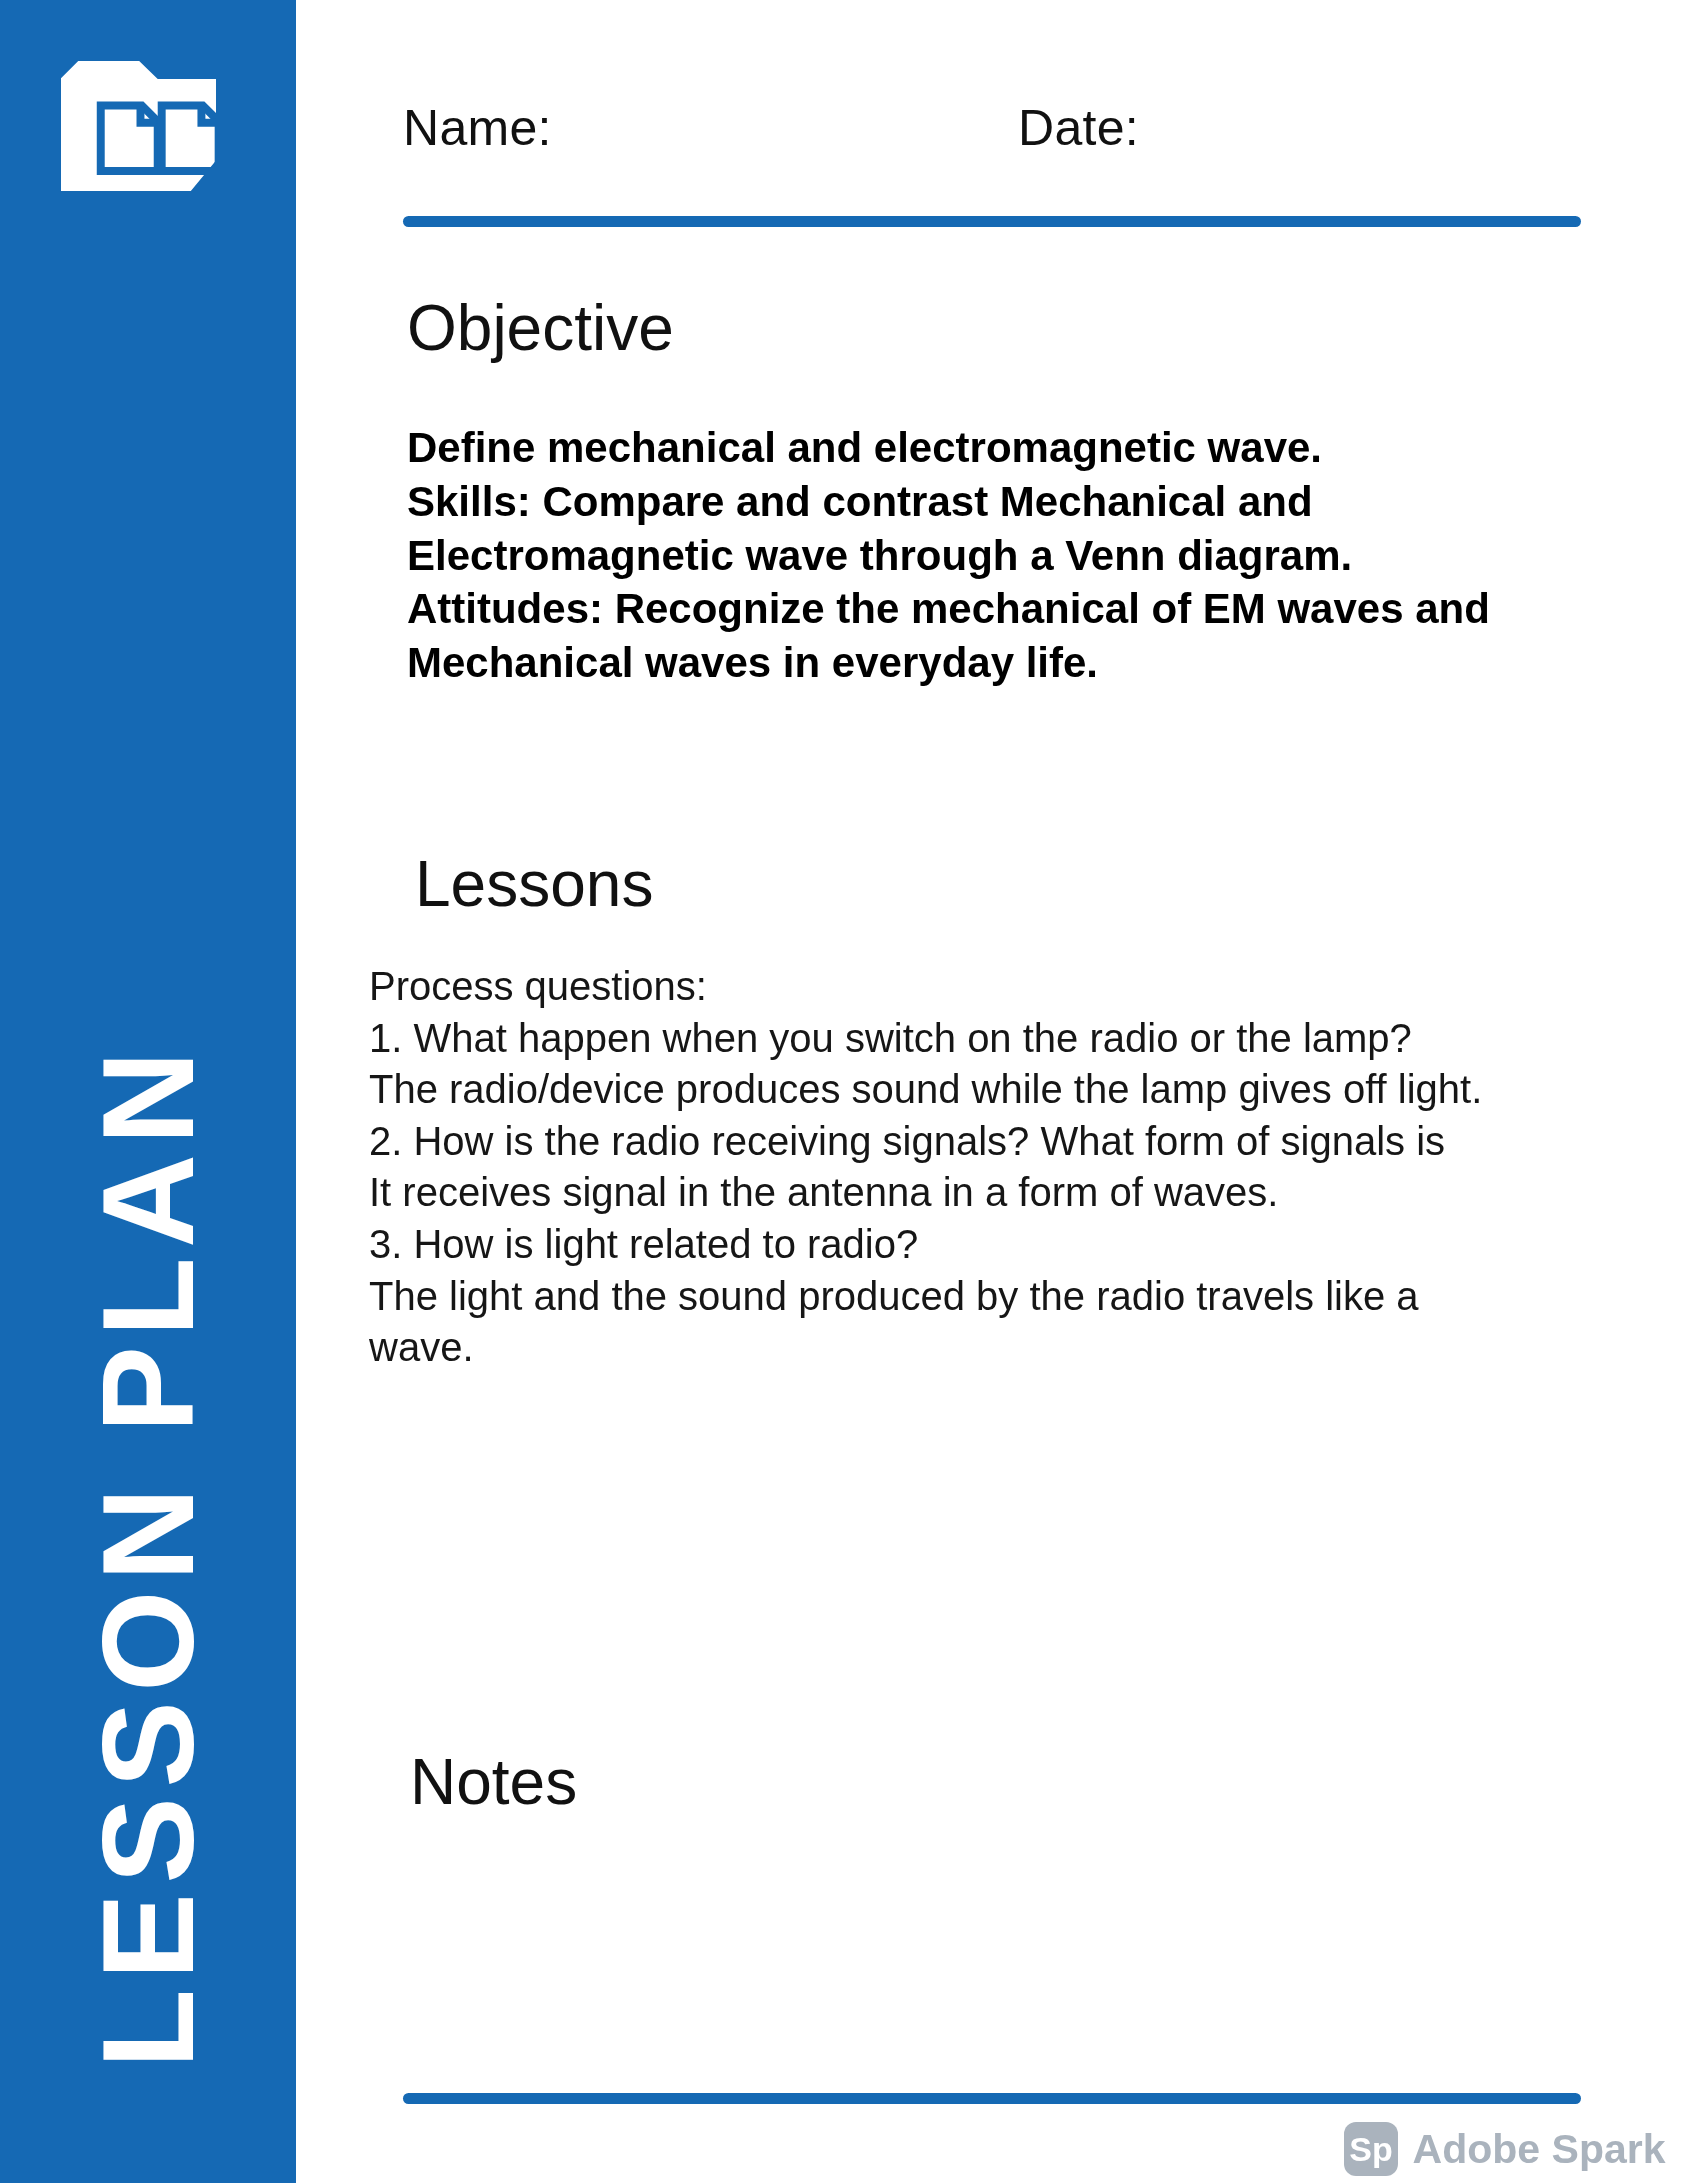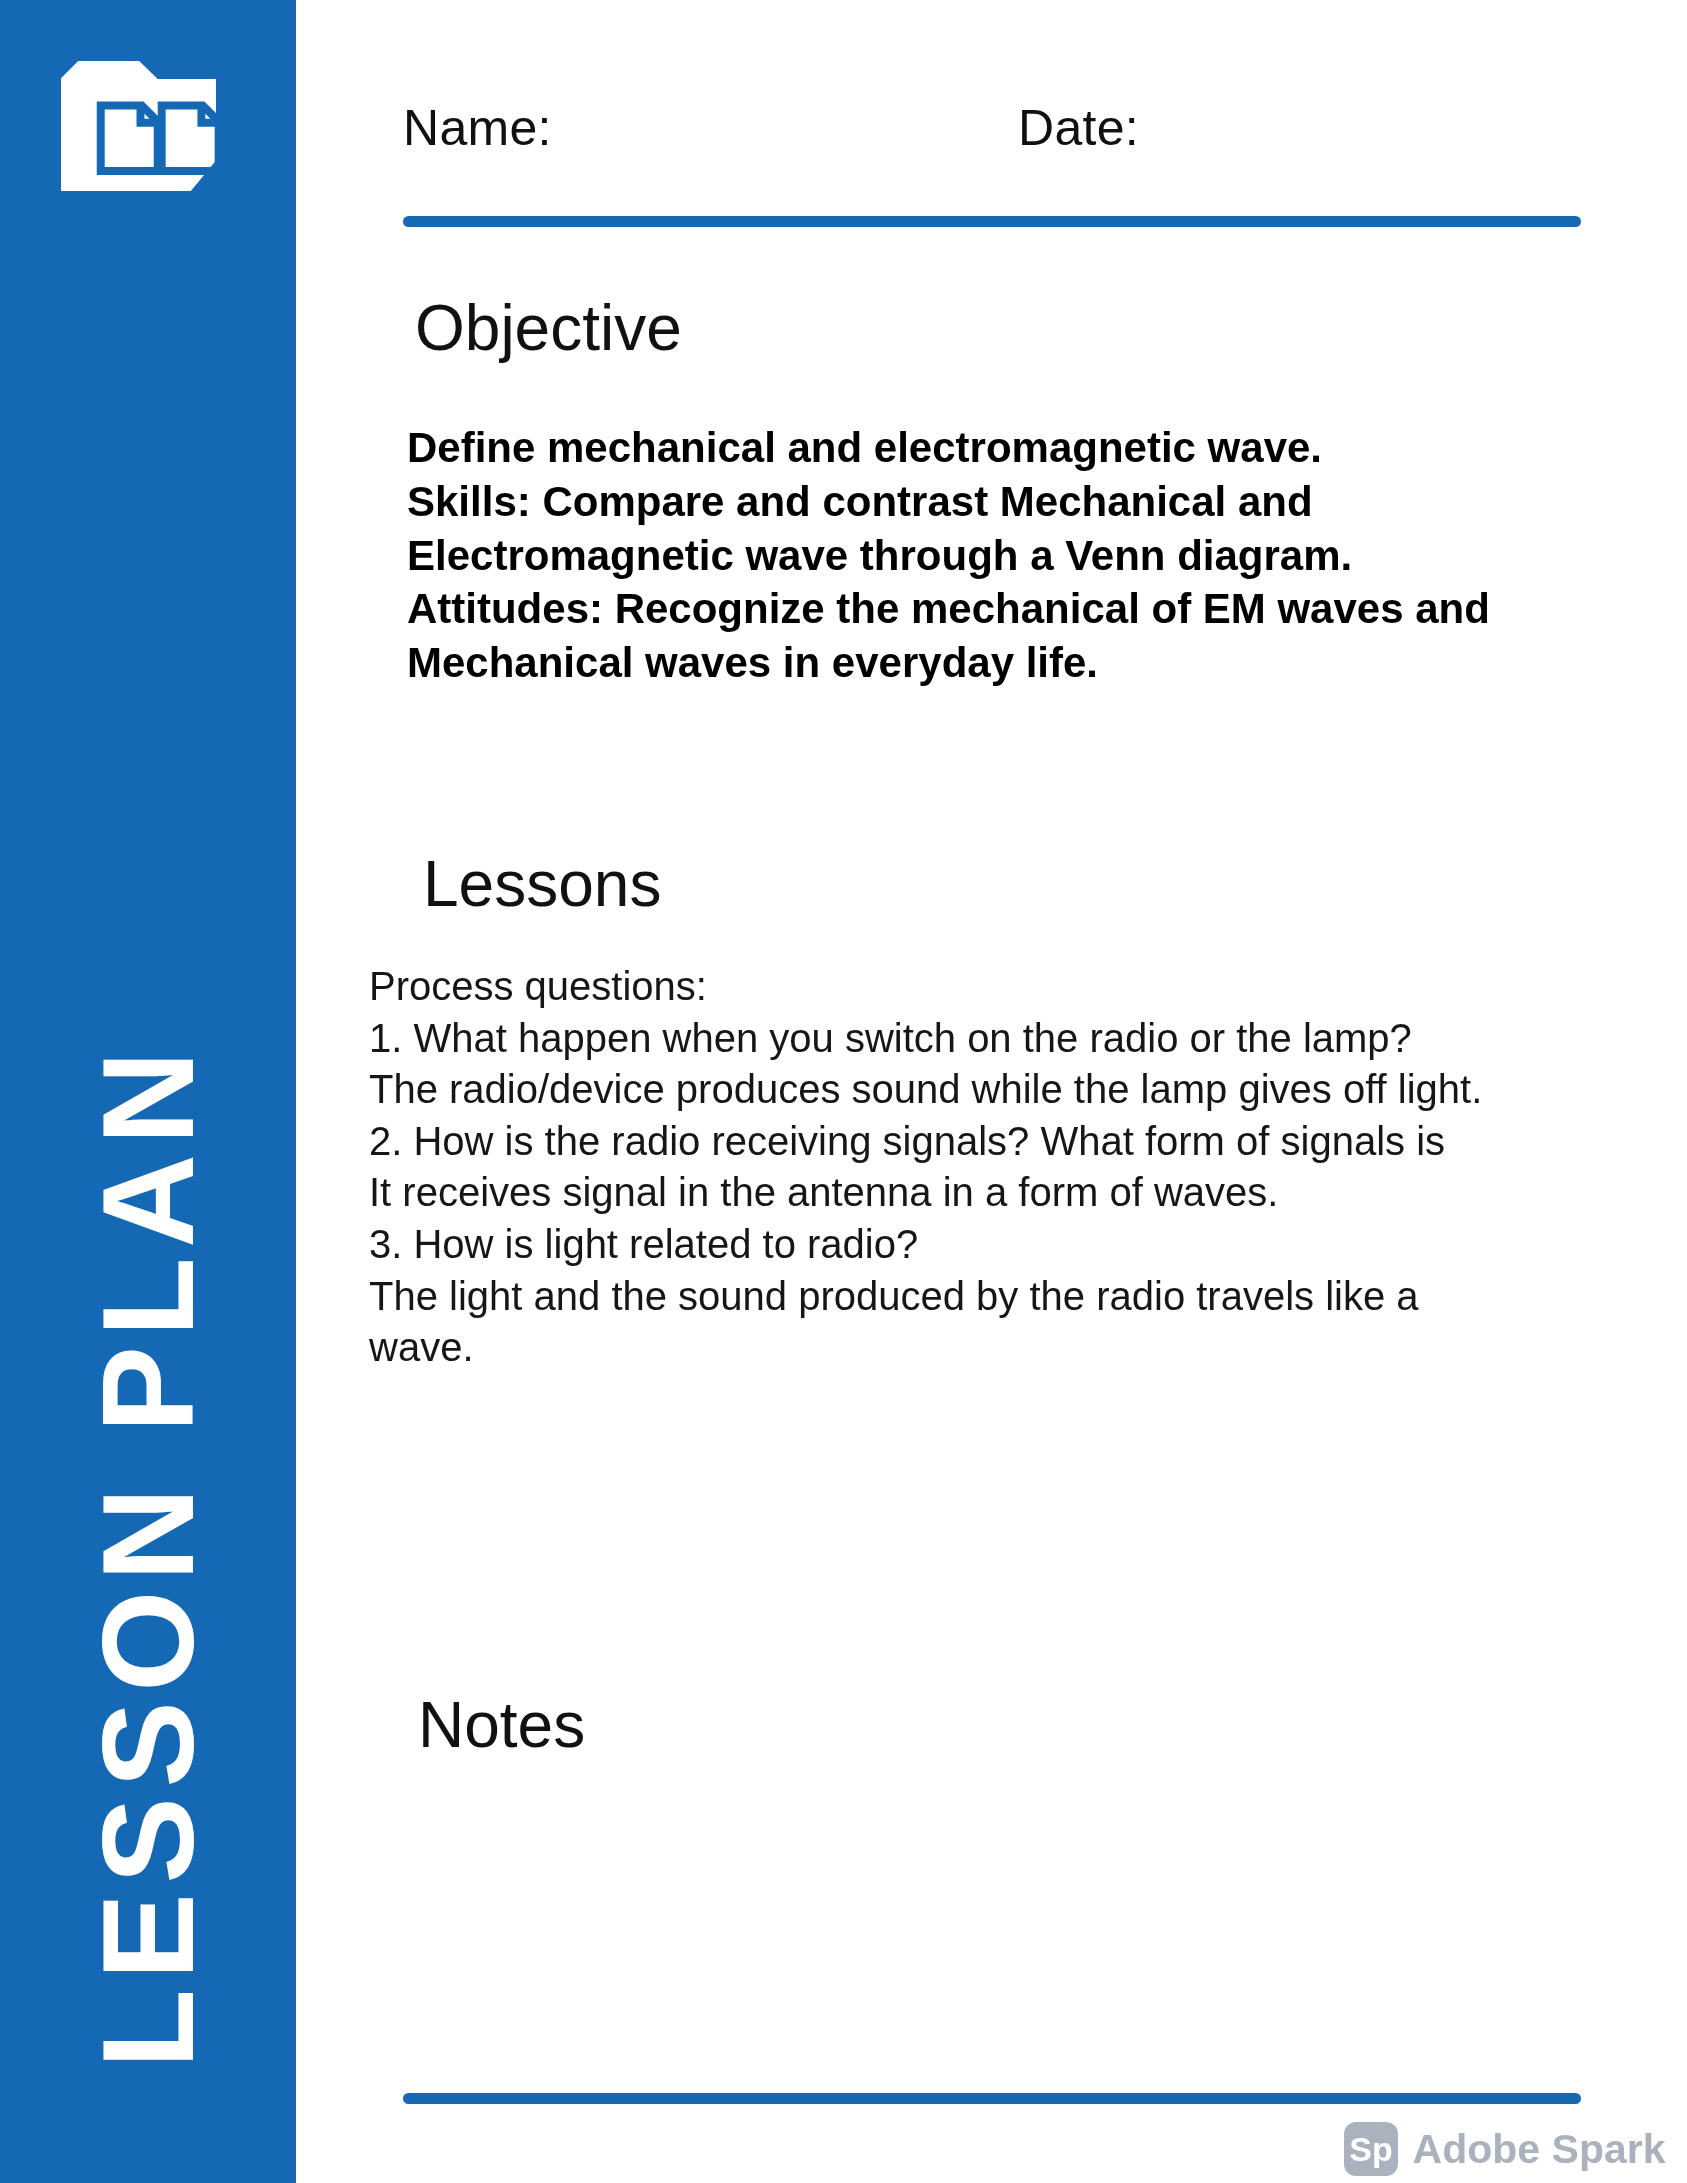--- a/index.html
+++ b/index.html
@@ -93,25 +93,24 @@
   .rule-bottom { top: 2093px; }
 
   
   .heading {
     position: absolute;
     font-size: 64px;
     font-weight: normal;
     color: #111111;
     line-height: 1;
     white-space: nowrap;
-    margin-left: 8px;
   }
   .heading-objective { left: 111px; top: 296px; }
   .heading-lessons   { left: 119px; top: 852px; }
-  .heading-notes     { left: 114px; top: 1693px; }
+  .heading-notes     { left: 114px; top: 1750px; }
 
   
   .objective-body {
     position: absolute;
     left: 111px;
     top: 421px;
     width: 1191px;
   }
   .objective-body p {
     margin: 0;

